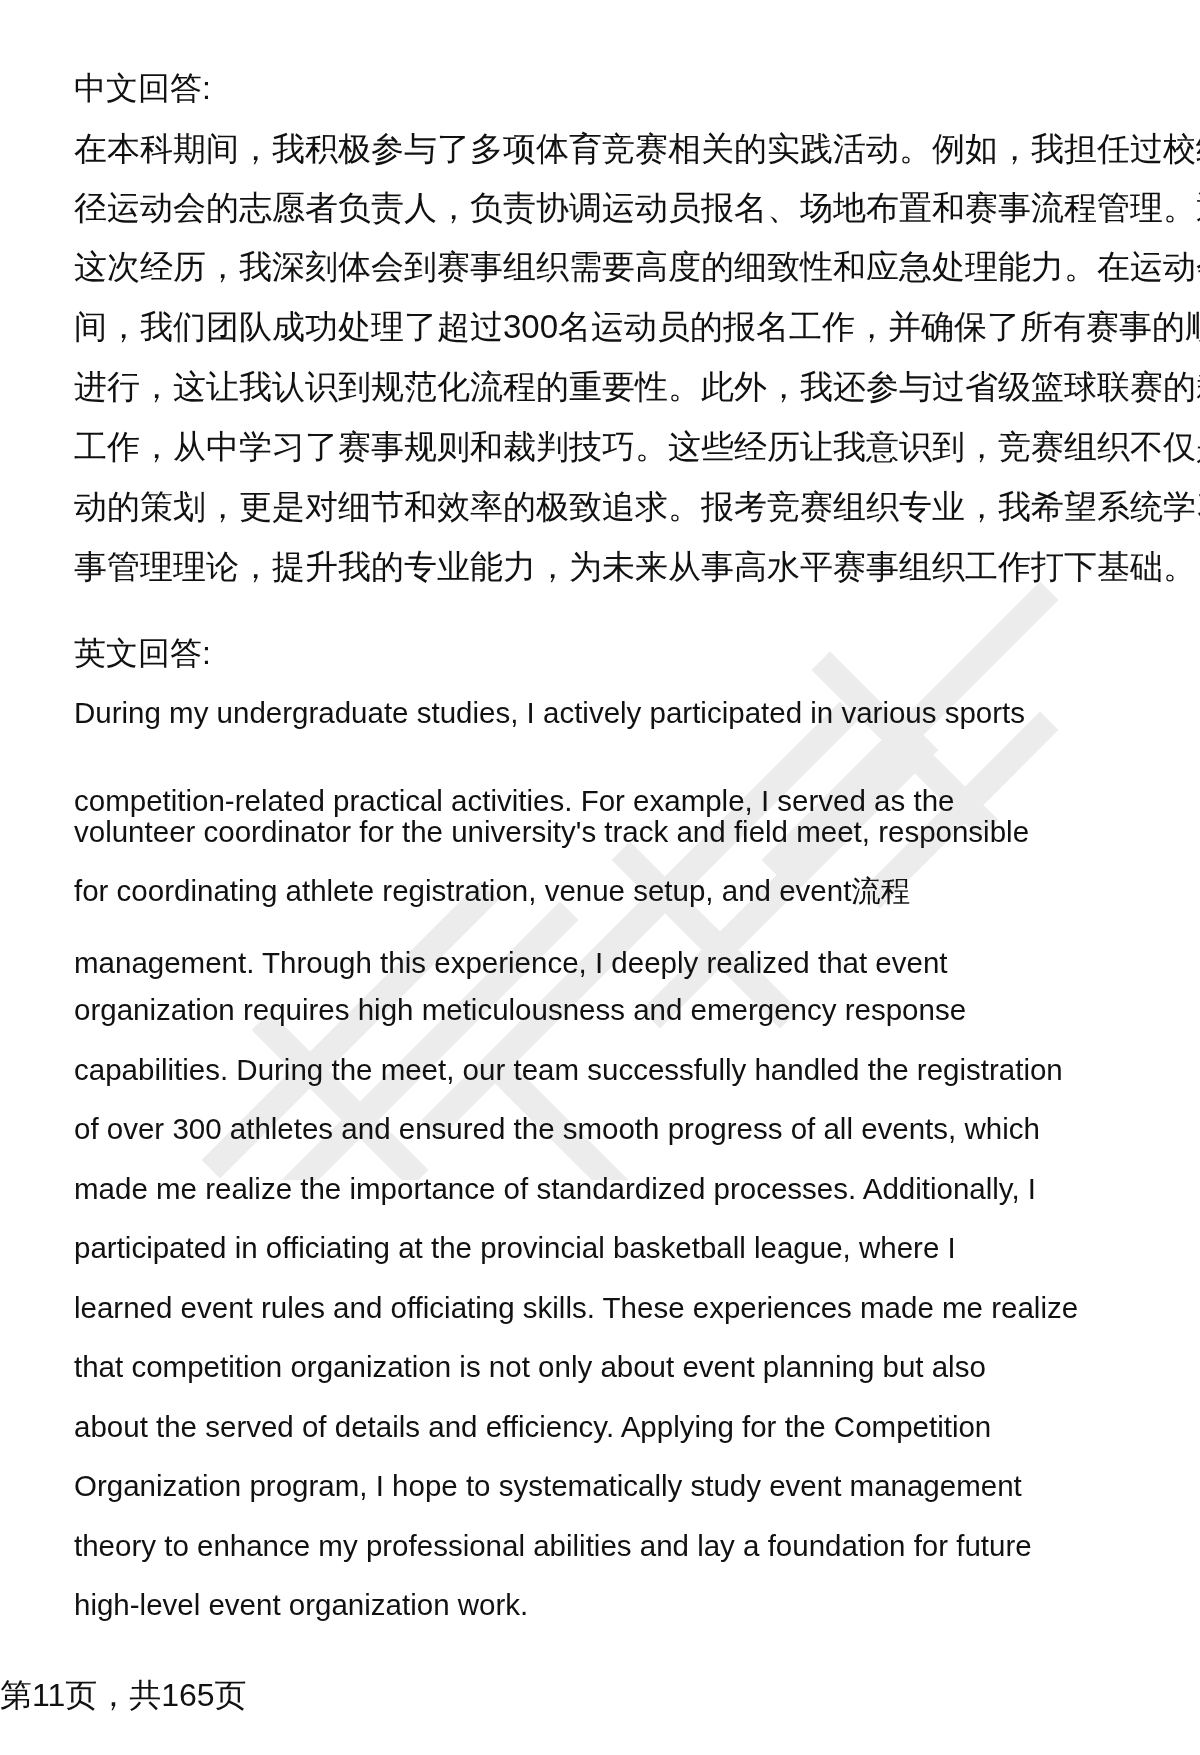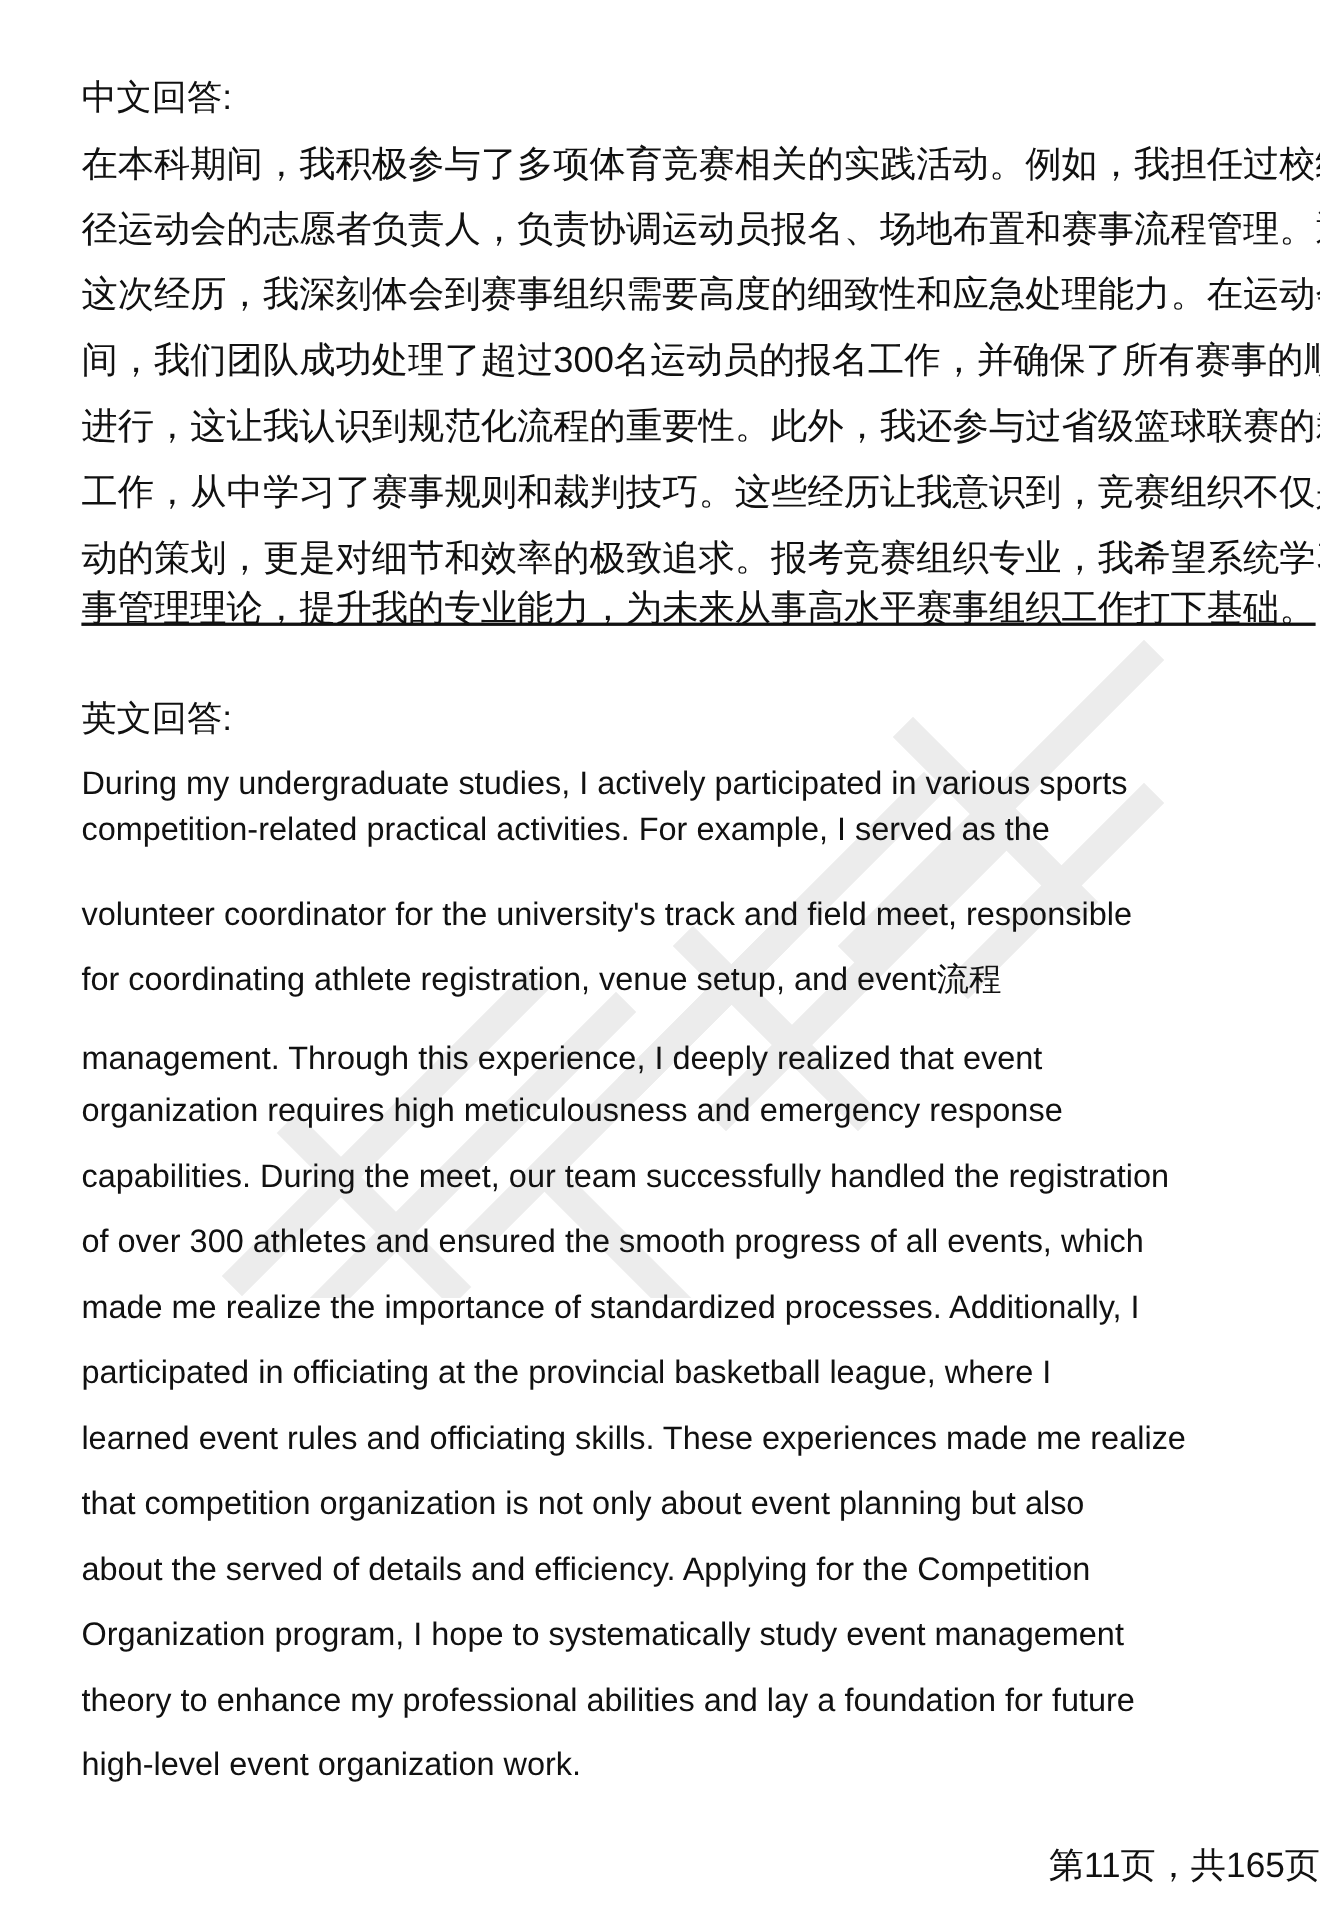--- a/index.html
+++ b/index.html
@@ -39,21 +39,21 @@
       font-size: 33px;
       letter-spacing: 0px;
     }
     .en {
       font-size: 29.5px;
     }
     .footer {
       position: absolute;
       left: 0;
       width: 1200px;
-      text-align: right;
+      text-align: left;
       top: 1674px;
       font-size: 32px;
       z-index: 1;
     }
   </style>
 </head>
 <body>
 
 <div class="watermark">
   <svg viewBox="0 0 900 620">
@@ -74,25 +74,25 @@
 </div>
 
 <div class="line heading" style="top:72px;">中文回答:</div>
 <div class="line cjk" style="top:132px;">在本科期间，我积极参与了多项体育竞赛相关的实践活动。例如，我担任过校级田</div>
 <div class="line cjk" style="top:191px;">径运动会的志愿者负责人，负责协调运动员报名、场地布置和赛事流程管理。通过</div>
 <div class="line cjk" style="top:250px;">这次经历，我深刻体会到赛事组织需要高度的细致性和应急处理能力。在运动会期</div>
 <div class="line cjk" style="top:310px;">间，我们团队成功处理了超过300名运动员的报名工作，并确保了所有赛事的顺利</div>
 <div class="line cjk" style="top:370px;">进行，这让我认识到规范化流程的重要性。此外，我还参与过省级篮球联赛的裁判</div>
 <div class="line cjk" style="top:430px;">工作，从中学习了赛事规则和裁判技巧。这些经历让我意识到，竞赛组织不仅是活</div>
 <div class="line cjk" style="top:490px;">动的策划，更是对细节和效率的极致追求。报考竞赛组织专业，我希望系统学习赛</div>
-<div class="line cjk" style="top:536px;text-decoration:underline;">事管理理论，提升我的专业能力，为未来从事高水平赛事组织工作打下基础。</div>
+<div class="line cjk" style="top:550px;">事管理理论，提升我的专业能力，为未来从事高水平赛事组织工作打下基础。</div>
 
 <div class="line heading" style="top:637px;">英文回答:</div>
 <div class="line en" style="top:698px;text-align:center;">During my undergraduate studies, I actively participated in various sports</div>
-<div class="line en" style="top:740px;">competition-related practical activities. For example, I served as the</div>
+<div class="line en" style="top:786px;">competition-related practical activities. For example, I served as the</div>
 <div class="line en" style="top:817px;">volunteer coordinator for the university's track and field meet, responsible</div>
 <div class="line en" style="top:876px;">for coordinating athlete registration, venue setup, and event流程</div>
 <div class="line en" style="top:948px;text-align:center;">management. Through this experience, I deeply realized that event</div>
 <div class="line en" style="top:995px;">organization requires high meticulousness and emergency response</div>
 <div class="line en" style="top:1055px;">capabilities. During the meet, our team successfully handled the registration</div>
 <div class="line en" style="top:1114px;">of over 300 athletes and ensured the smooth progress of all events, which</div>
 <div class="line en" style="top:1174px;">made me realize the importance of standardized processes. Additionally, I</div>
 <div class="line en" style="top:1233px;">participated in officiating at the provincial basketball league, where I</div>
 <div class="line en" style="top:1293px;">learned event rules and officiating skills. These experiences made me realize</div>
 <div class="line en" style="top:1352px;">that competition organization is not only about event planning but also</div>

